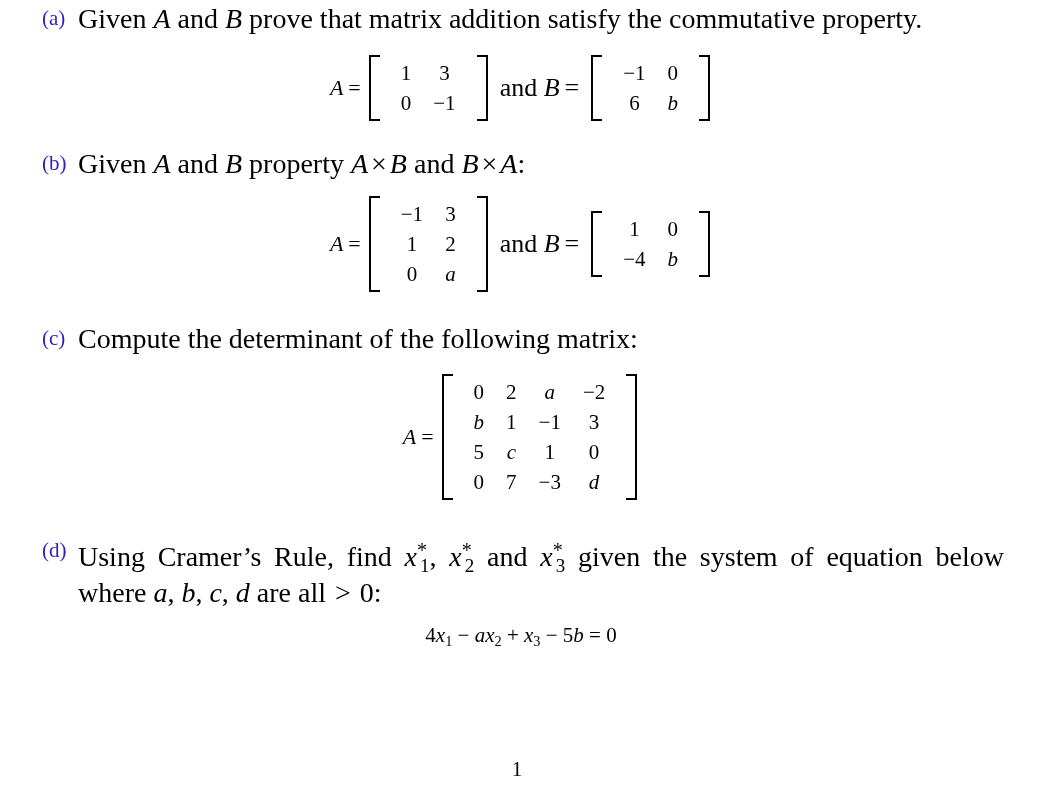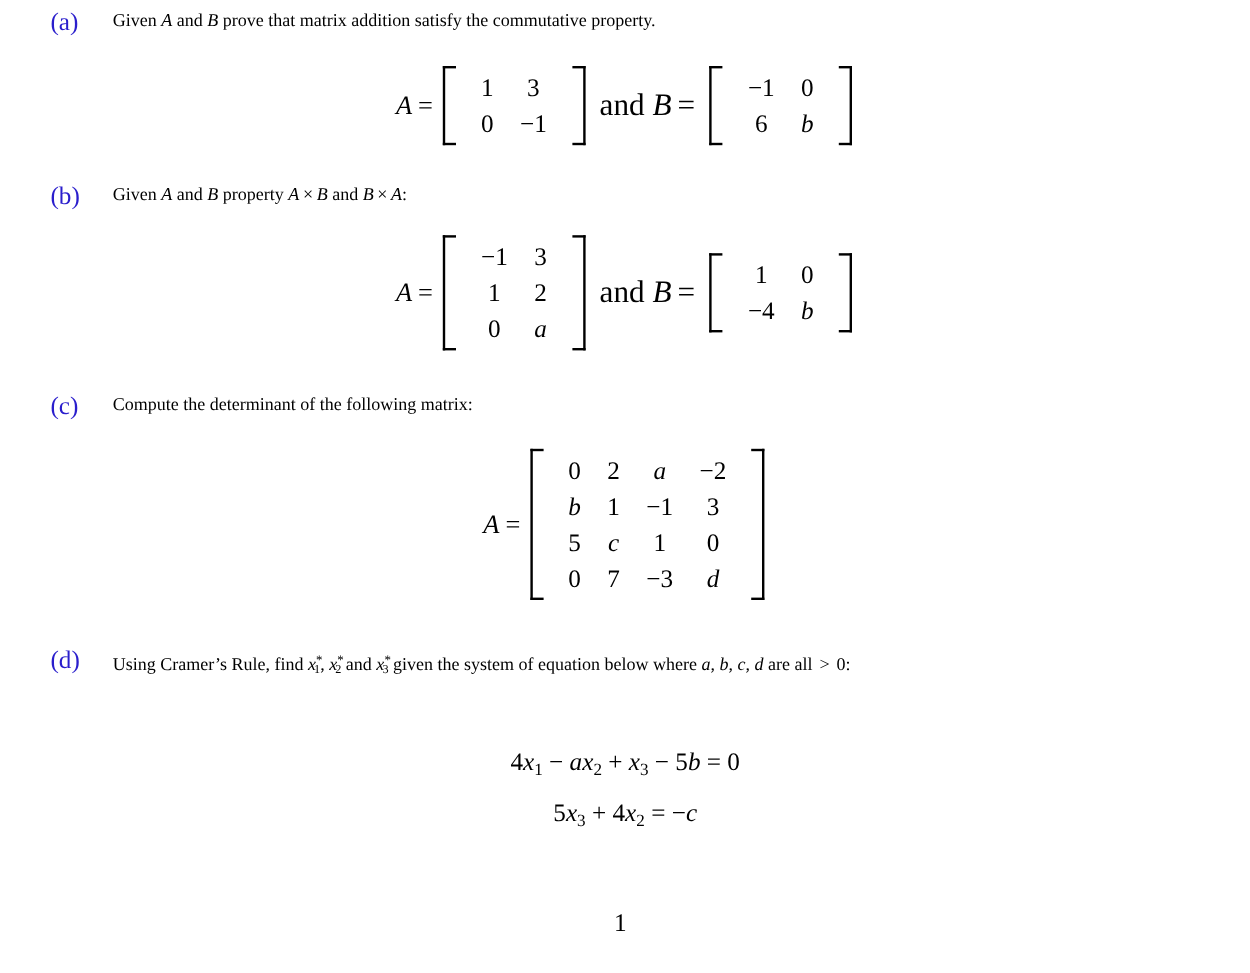--- a/index.html
+++ b/index.html
@@ -34,22 +34,22 @@
     left: 0;
     top: 0;
     width: 46px;
     color: #2a1ecc;
     font-size: 21px;
     line-height: 27px;
     text-align: left;
     white-space: nowrap;
   }
   .item-body {
-    margin-left: 52px;
-    font-size: 15px;
+    margin-left: 36px;
+    font-size: 28px;
     line-height: 27px;
   }
   .item-body.justify {
     text-align: justify;
     text-justify: inter-word;
   }
 
   
   i.v {
     font-family: "Liberation Serif", "DejaVu Serif", serif;
@@ -124,21 +124,21 @@
 
   
   .eqsys {
     position: absolute;
     left: 0;
     width: 1042px;
     text-align: center;
   }
   .eqsys-inner {
     display: inline-block;
-    text-align: center;
+    text-align: left;
   }
   .eqline {
     font-size: 21px;
     line-height: 35px;
     white-space: nowrap;
   }
   .eqline .n { font-style: normal; }
   .eqline .vr { font-style: italic; }
   sub.s { font-size: 0.68em; vertical-align: -0.28em; font-style: normal; }
   sup.st { font-size: 0.72em; vertical-align: 0.46em; font-style: normal; }
@@ -265,23 +265,20 @@
   <div class="item" style="top:537px;">
     <div class="item-label">(d)</div>
     <div class="item-body justify"><span>Using Cramer’s Rule, find </span><span class="xstar"><span>x</span><sup class="st">*</sup><sub class="s" style="margin-left:-7px;">1</sub></span><span>, </span><span class="xstar"><span>x</span><sup class="st">*</sup><sub class="s" style="margin-left:-7px;">2</sub></span><span> and </span><span class="xstar"><span>x</span><sup class="st">*</sup><sub class="s" style="margin-left:-7px;">3</sub></span><span> given the system of equation below where </span><i class="v">a</i><span>, </span><i class="v">b</i><span>, </span><i class="v">c</i><span>, </span><i class="v">d</i><span> are all </span><span class="op">&gt;</span><span> 0:</span></div>
   </div>
 
   <div class="eqsys" style="top:618px;">
     <span class="eqsys-inner">
       <div class="eqline">
         <span class="n">4</span><span class="vr">x</span><sub class="s">1</sub><span class="n"> − </span><span class="vr">a</span><span class="vr">x</span><sub class="s">2</sub><span class="n"> + </span><span class="vr">x</span><sub class="s">3</sub><span class="n"> − </span><span class="n">5</span><span class="vr">b</span><span class="n"> = 0</span>
       </div>
-      <div class="eqline">
-        <span class="n">5</span><span class="vr">x</span><sub class="s">3</sub><span class="n"> + </span><span class="n">4</span><span class="vr">x</span><sub class="s">2</sub><span class="n"> = −</span><span class="vr">c</span>
-      </div>
     </span>
   </div>
 
   <div class="folio" style="top:757px;">
     <span>1</span>
   </div>
 
 </div>
 
 </body></html>

